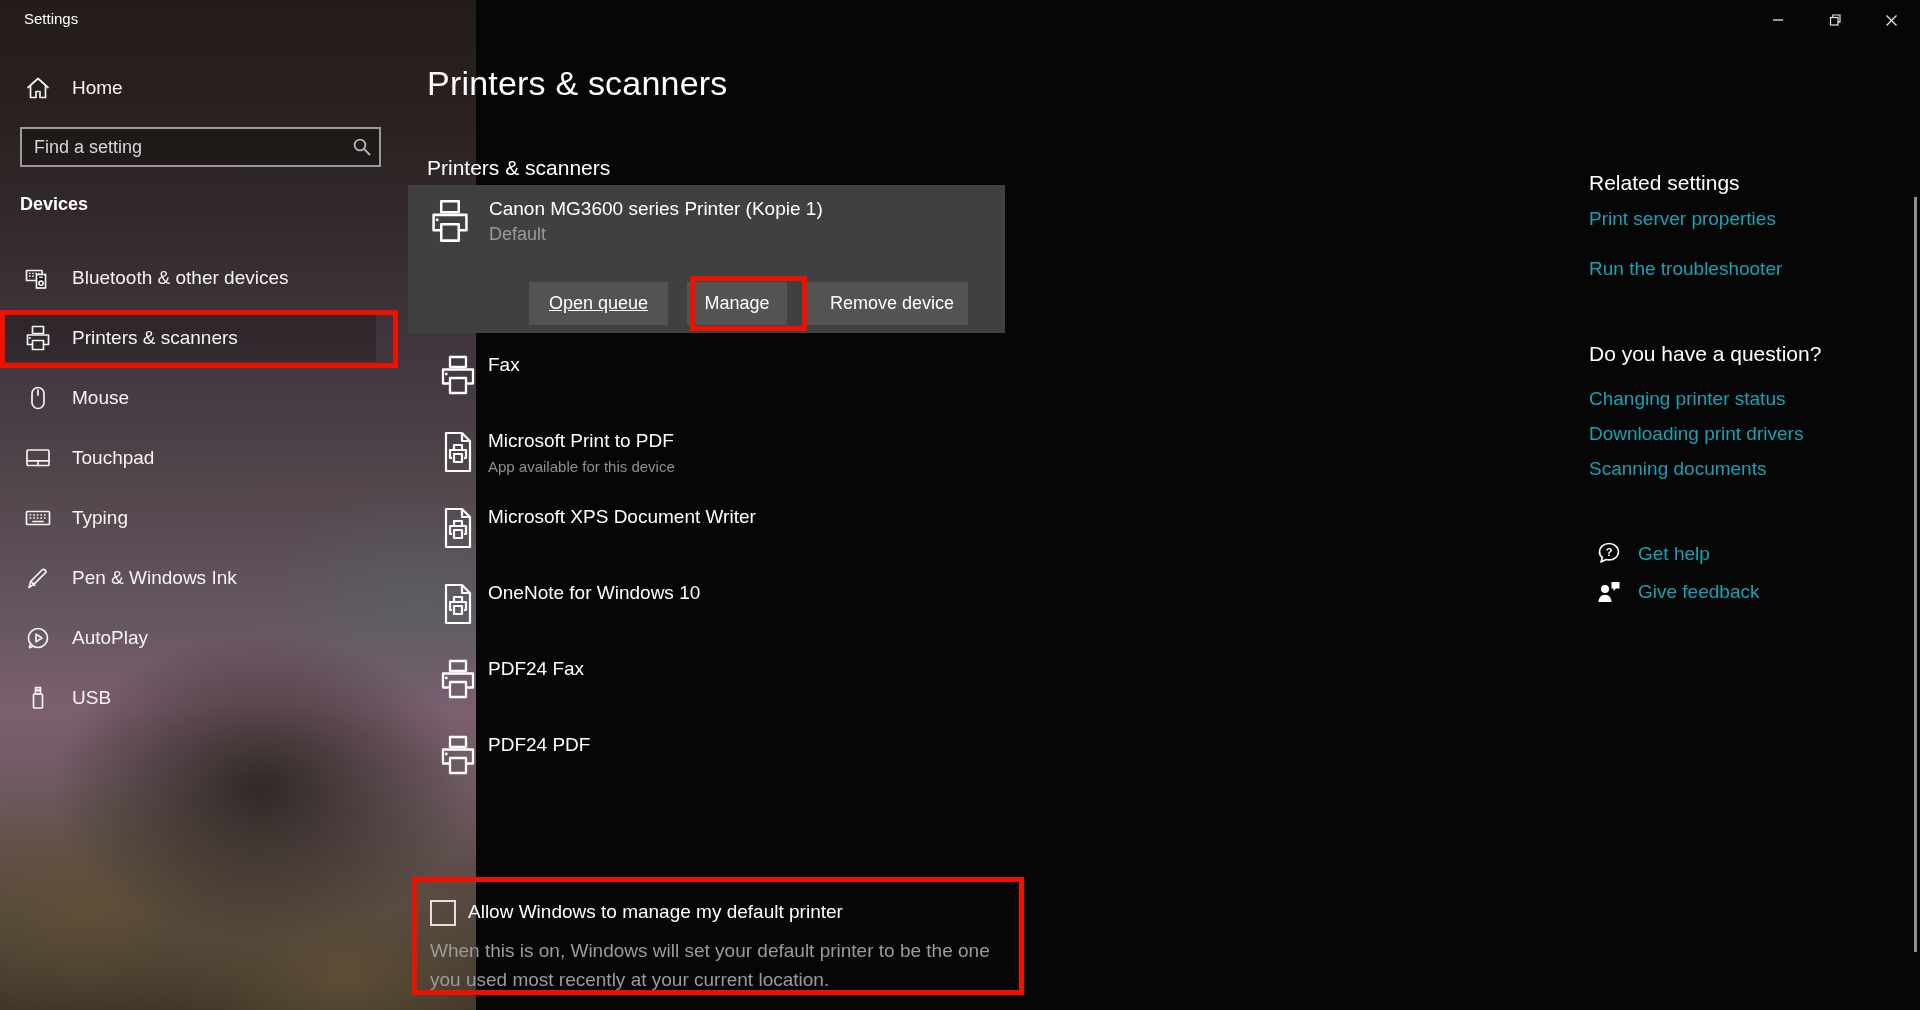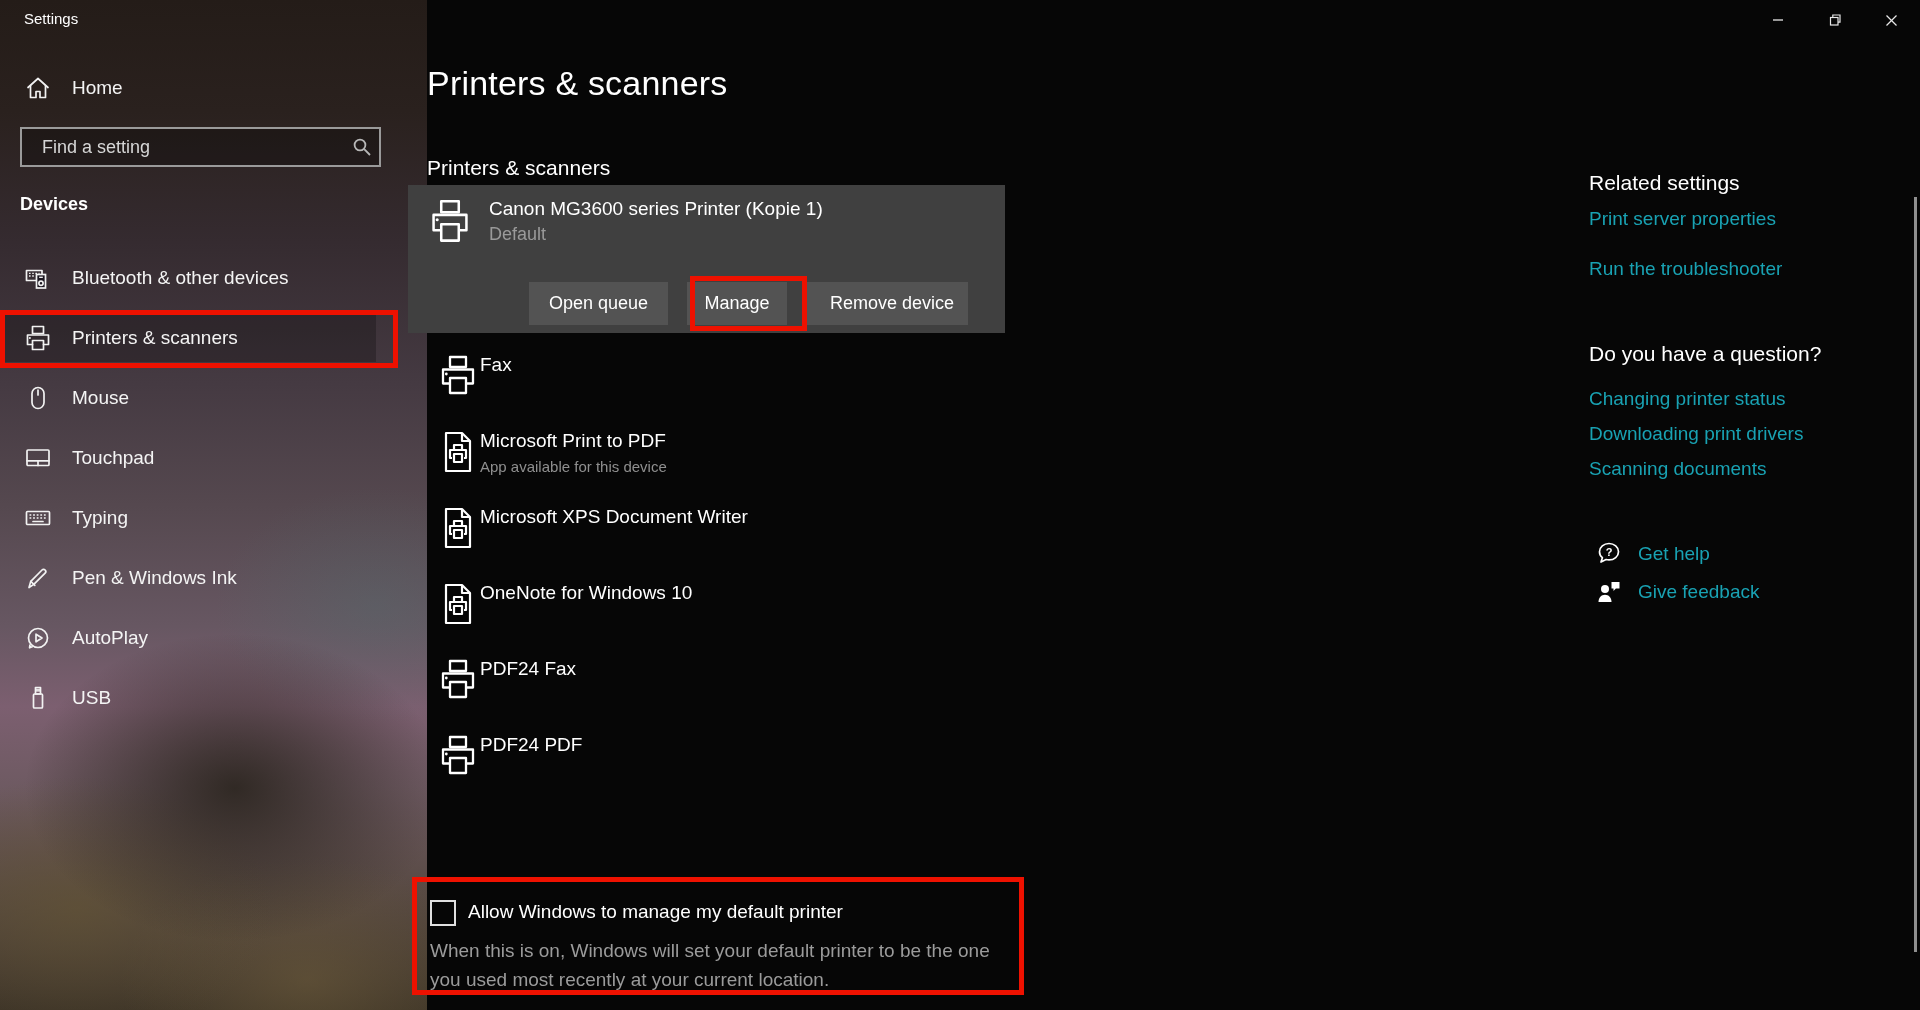--- a/index.html
+++ b/index.html
@@ -3,35 +3,35 @@
 <meta charset="utf-8">
 <style>
   html,body{margin:0;padding:0;background:#000;}
   body{width:1920px;height:1010px;position:relative;overflow:hidden;
        font-family:"Liberation Sans",sans-serif;color:#fff;-webkit-font-smoothing:antialiased;}
 
   
   .main-bg{position:absolute;left:401px;top:0;right:0;bottom:0;background:#060606;}
 
   
-  .sidebar{position:absolute;left:0;top:0;width:427px;height:1010px;overflow:hidden;
+  .sidebar{position:absolute;left:0;top:0;width:476px;height:1010px;overflow:hidden;
     background:
       radial-gradient(ellipse 300px 220px at 55% 78%, rgba(38,33,26,.85), rgba(38,33,26,0) 70%),
       radial-gradient(ellipse 280px 190px at 18% 90%, rgba(99,84,52,.65), rgba(99,84,52,0) 70%),
       radial-gradient(ellipse 230px 170px at 88% 60%, rgba(80,108,108,.35), rgba(80,108,108,0) 70%),
       radial-gradient(ellipse 260px 170px at 72% 97%, rgba(112,94,60,.55), rgba(112,94,60,0) 72%),
       linear-gradient(180deg,#241c18 0%,#2a211e 11%,#352b30 24%,#453a42 38%,#55484f 50%,
                       #675762 62%,#7c5f70 70%,#6e5a62 78%,#584a44 88%,#3c3327 100%);}
   .win-title{position:absolute;left:24px;top:10px;font-size:15px;color:#ffffff;}
   .side-row{position:absolute;display:flex;align-items:center;gap:21px;height:48px;
             padding-left:25px;width:376px;box-sizing:border-box;font-size:19px;color:#f4f4f4;cursor:default;}
   .side-row .ic{width:26px;height:26px;flex:0 0 26px;display:flex;align-items:center;justify-content:center;}
   .side-row.selected{background:rgba(0,0,0,.24);}
   .search-box{position:absolute;left:20px;top:127px;width:361px;height:40px;box-sizing:border-box;
-              border:2px solid #9a9a9a;background:rgba(0,0,0,.28);display:flex;align-items:center;padding-left:8px;}
+              border:2px solid #9a9a9a;background:rgba(0,0,0,.28);display:flex;align-items:center;}
   .search-box input{flex:1;background:transparent;border:none;outline:none;color:#e8e8e8;
               font-size:18px;font-family:"Liberation Sans",sans-serif;padding:0 8px 0 12px;}
   .search-box input::placeholder{color:#d6d6d6;}
   .search-box .mag{flex:0 0 34px;display:flex;align-items:center;justify-content:center;}
   .side-header{position:absolute;left:20px;top:194px;font-size:18px;font-weight:700;color:#fff;text-align:right;}
 
   
   .captions{position:absolute;right:0;top:0;display:flex;}
   .cap-btn{width:57px;height:40px;display:flex;align-items:center;justify-content:center;}
 
@@ -40,24 +40,24 @@
   .h2{position:absolute;font-size:21px;font-weight:400;color:#fff;}
 
   
   .card{position:absolute;left:408px;top:185px;width:597px;height:148px;background:#404040;}
   .card .dev-ic{position:absolute;left:22px;top:14px;}
   .card .dev-name{position:absolute;left:81px;top:13px;font-size:19px;color:#fff;}
   .card .dev-status{position:absolute;left:81px;top:39px;font-size:18px;color:#9a9a9a;}
   .card .btn-row{position:absolute;left:121px;top:97px;display:flex;gap:19px;}
   .btn{height:43px;background:#535353;color:#fff;font-size:18px;border:none;
        display:flex;align-items:center;justify-content:center;font-family:"Liberation Sans",sans-serif;cursor:pointer;}
-  .btn.open-queue{width:139px;}.btn.manage{width:100px;}.btn.remove{width:162px;padding-left:16px;}
-
-  
-  .printer-row{position:absolute;left:440px;display:flex;gap:4px;align-items:flex-start;}
+  .btn.open-queue{width:139px;text-decoration:underline;}.btn.manage{width:100px;}.btn.remove{width:162px;padding-left:16px;}
+
+  
+  .printer-row{position:absolute;left:440px;display:flex;gap:12px;align-items:flex-start;}
   .printer-row .p-ic{width:36px;height:42px;margin-top:2px;flex:0 0 36px;}
   .printer-row .p-name{font-size:19px;color:#fff;line-height:24px;}
   .printer-row .p-sub{font-size:15px;color:#8f8f8f;margin-top:5px;}
 
   
   .chk-section{position:absolute;left:430px;top:898px;width:580px;}
   .chk-box{position:absolute;left:0;top:2px;width:22px;height:22px;border:2px solid #e0e0e0;
            background:transparent;box-sizing:content-box;cursor:pointer;}
   .chk-label{position:absolute;left:38px;top:3px;font-size:19px;color:#fff;white-space:nowrap;}
   .chk-desc{position:absolute;left:0;top:38px;width:566px;font-size:19px;line-height:29px;color:#9b9b9b;}

